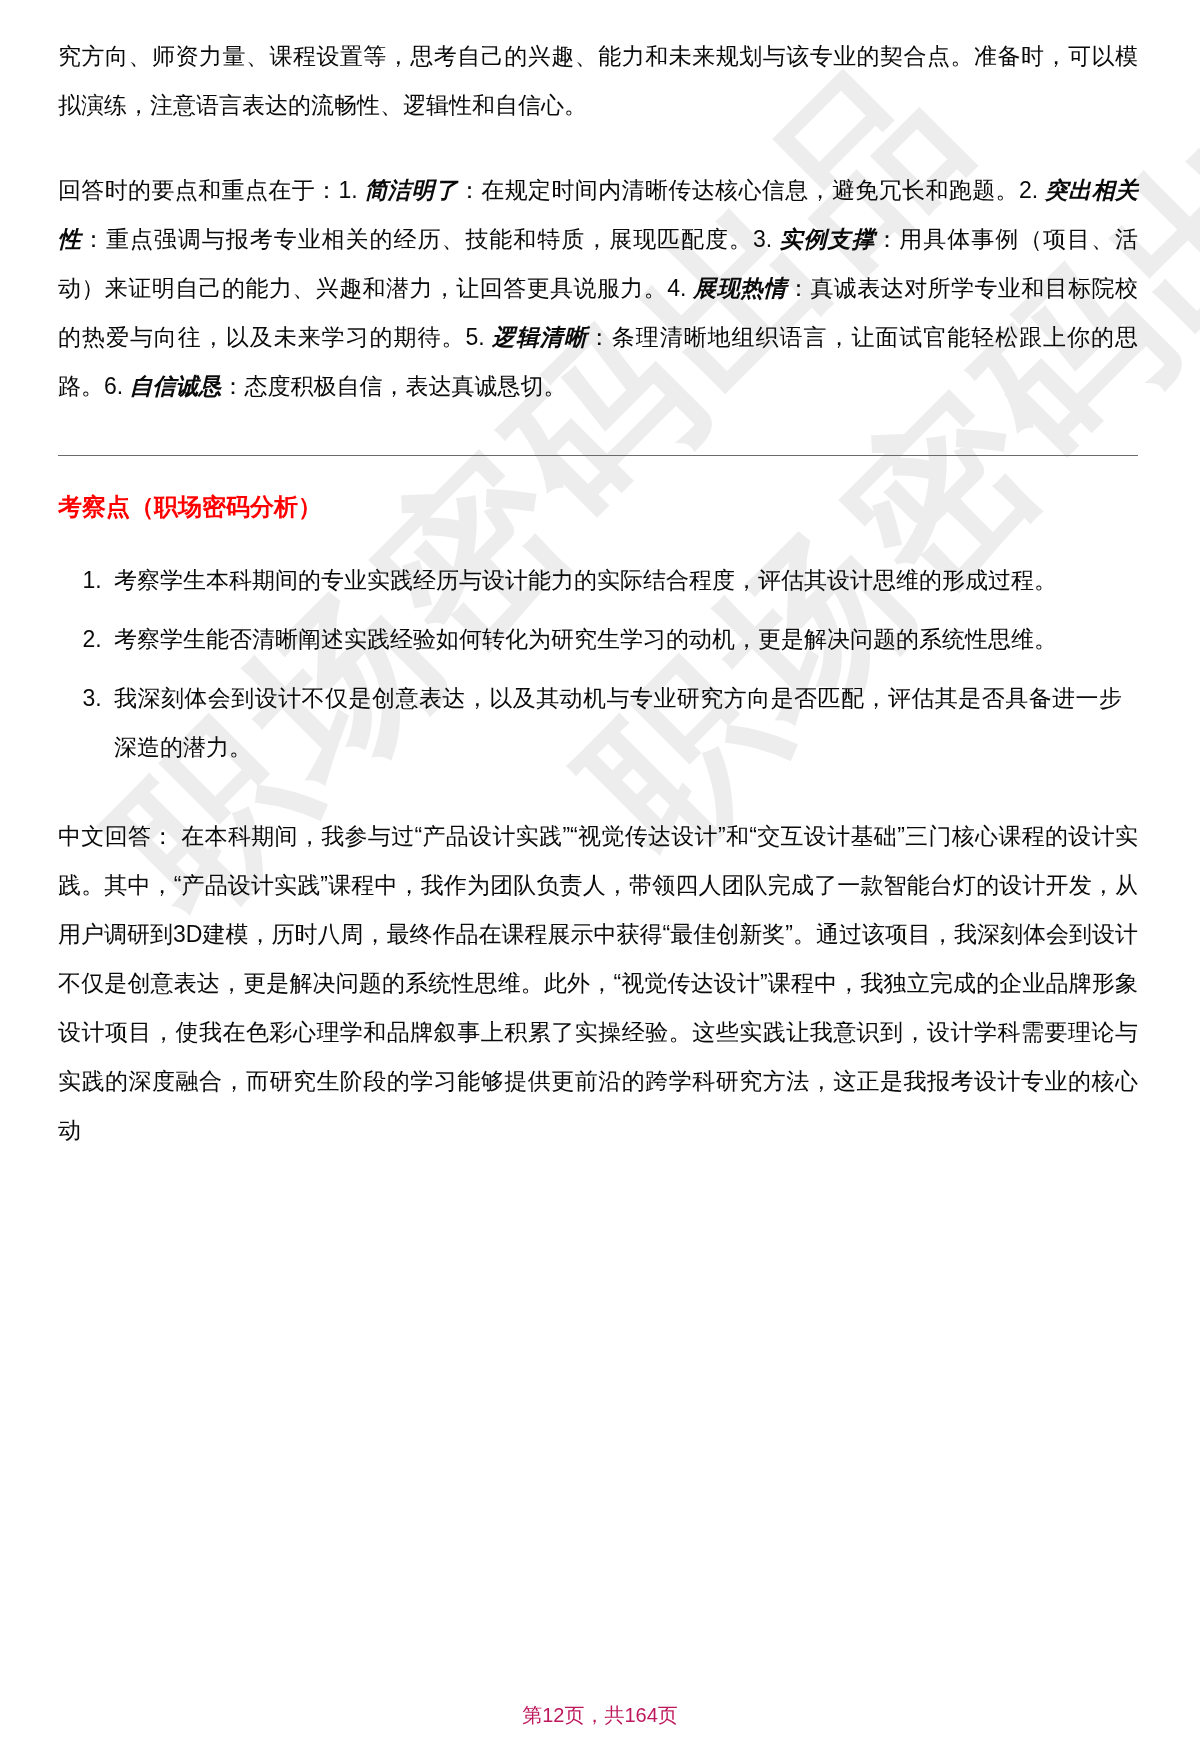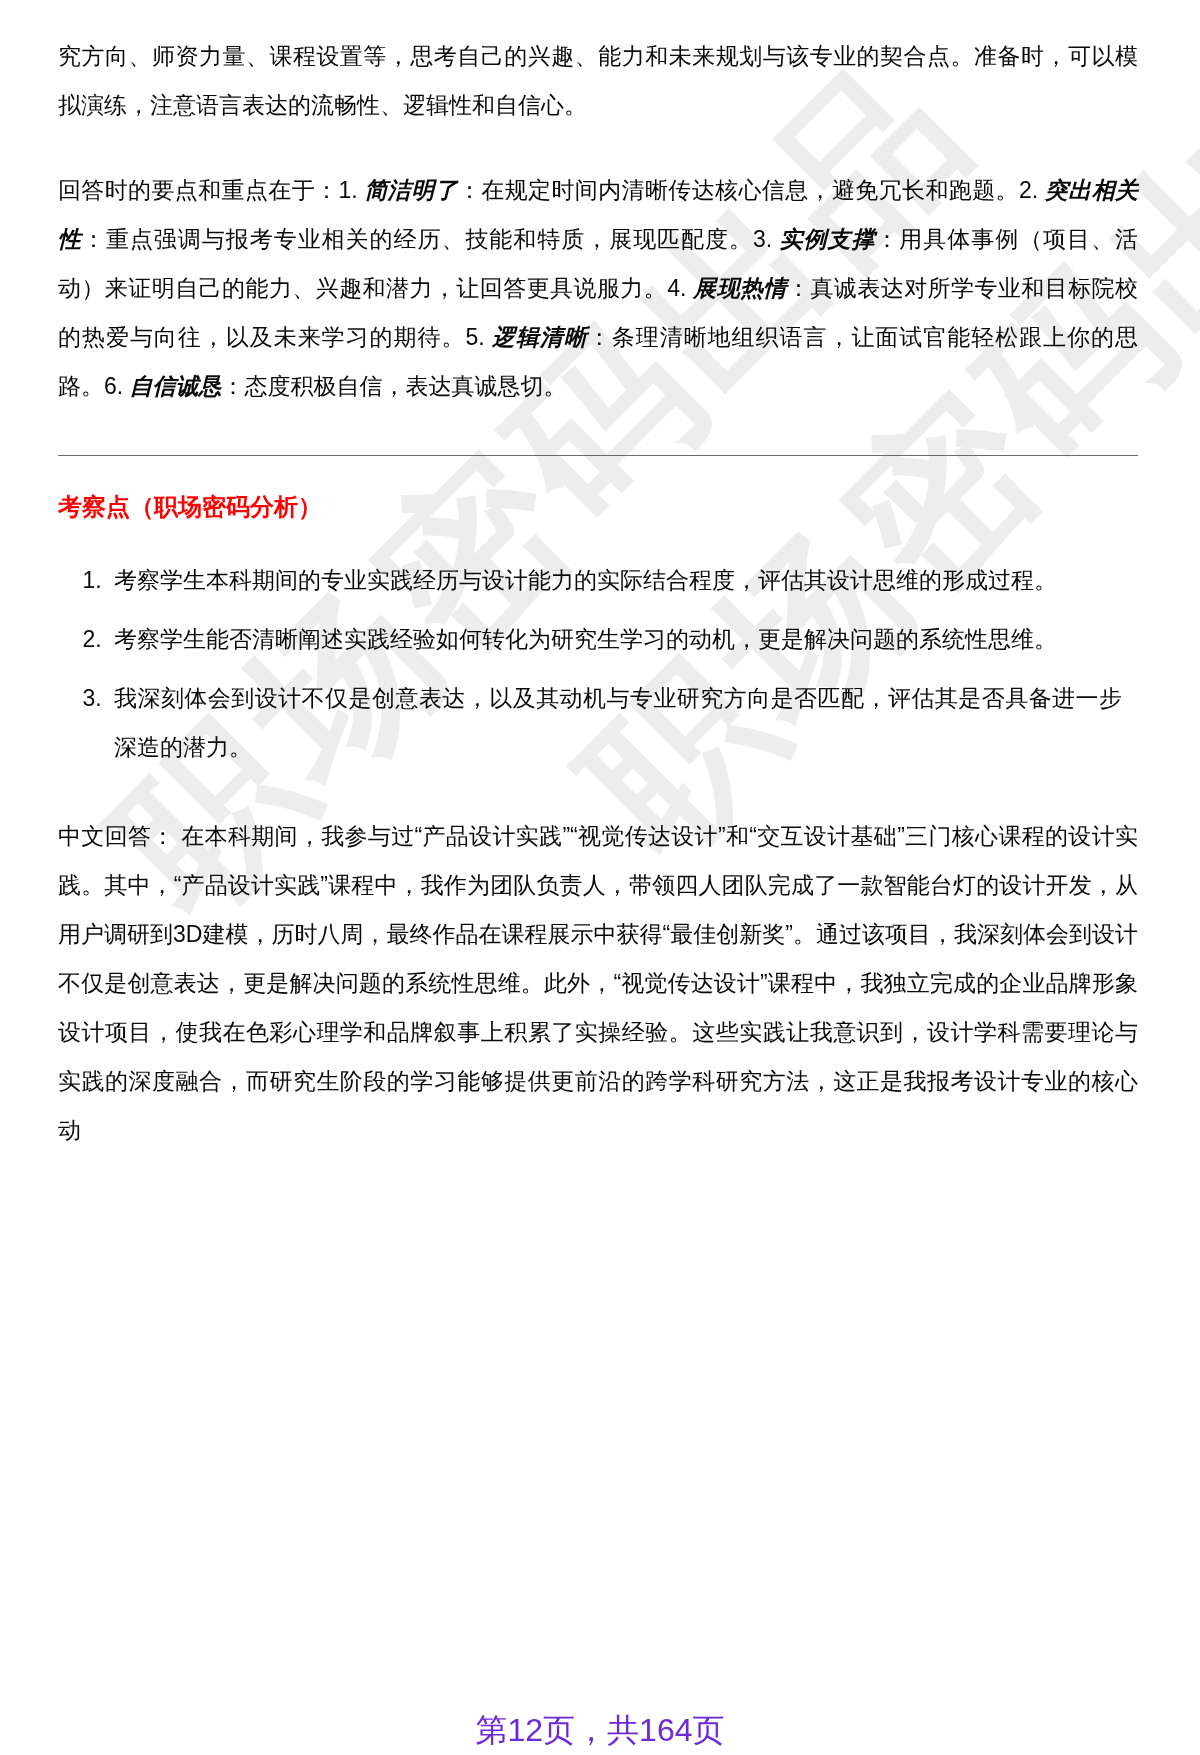--- a/index.html
+++ b/index.html
@@ -81,24 +81,24 @@
     padding-left: 6px;
   }
   p.answer-text {
     margin-bottom: 0;
   }
   .footer {
     position: absolute;
     z-index: 1;
     left: 0;
     right: 0;
-    bottom: 2px;
+    bottom: 26px;
     text-align: center;
-    font-size: 32px;
-    color: #6d28d9;
+    font-size: 20px;
+    color: #be185d;
   }
 </style>
 </head>
 <body>
 
 <div class="page">
 
   <div class="watermark wm-main">职场密码出品</div>
   <div class="watermark wm-top">职场密码出品</div>
 

